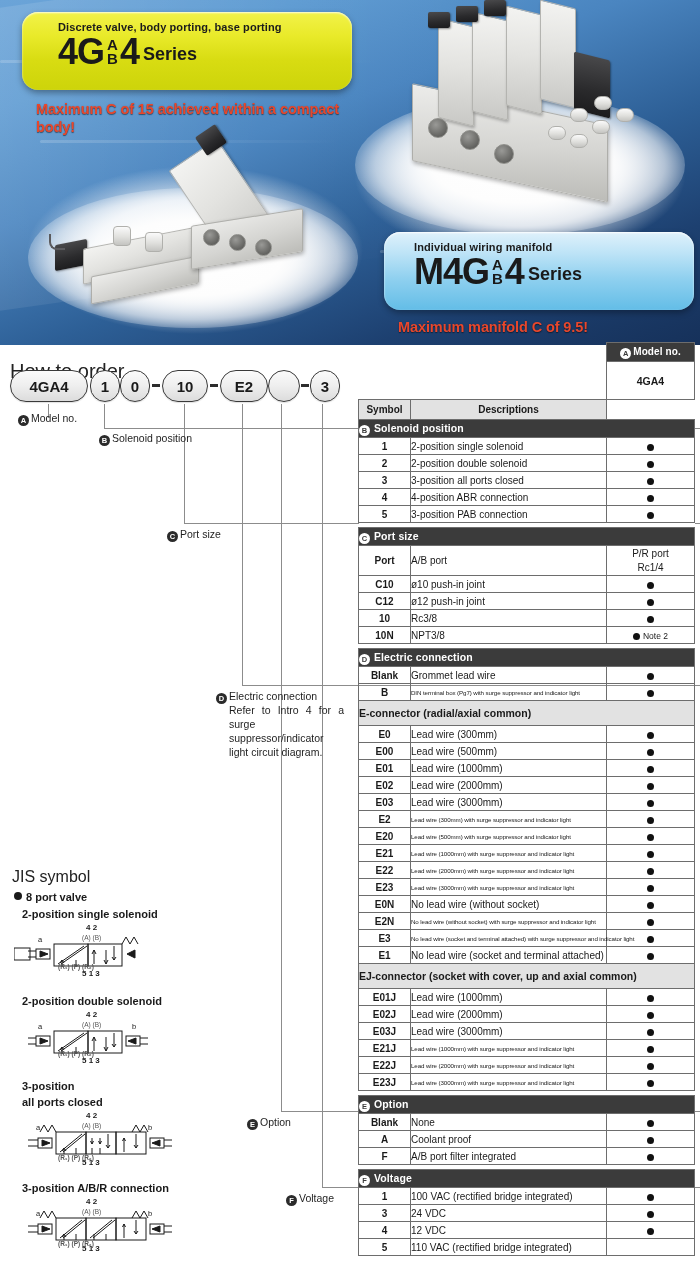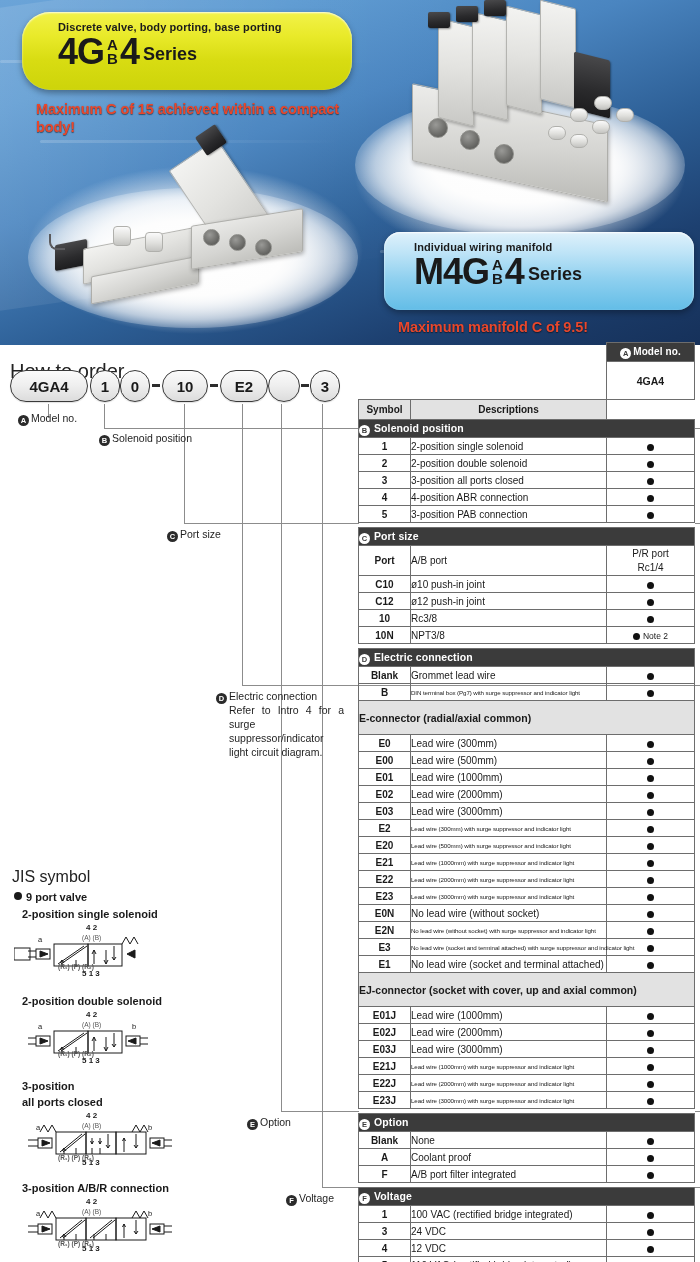--- a/index.html
+++ b/index.html
@@ -26,21 +26,21 @@
     transform: rotate(-8deg);
   }
   .hero-streak {
     position:absolute; background: linear-gradient(90deg, rgba(255,255,255,0.18), rgba(255,255,255,0));
     height: 3px; border-radius: 2px;
   }
 
   
   .badge-yellow {
     position: absolute; left: 22px; top: 12px; width: 330px; height: 78px;
-    border-radius: 28px;
+    border-radius: 16px;
     background: linear-gradient(180deg, #f2f24a 0%, #e9ea2a 30%, #d8dc12 62%, #cdd40a 100%);
     box-shadow: 0 3px 6px rgba(0,0,0,0.35), inset 0 1px 2px rgba(255,255,255,0.85);
     padding: 9px 0 0 36px;
   }
   .badge-blue {
     position: absolute; left: 384px; top: 232px; width: 310px; height: 78px;
     border-radius: 16px;
     background: linear-gradient(180deg, #dff1fb 0%, #bfe4f7 26%, #8fd0ef 60%, #63bde7 100%);
     box-shadow: 0 3px 6px rgba(0,0,0,0.32), inset 0 1px 2px rgba(255,255,255,0.9);
     padding: 9px 0 0 30px;
@@ -158,21 +158,21 @@
   .model-name { text-align:center; font-weight:700; font-size:10.5px; height:38px; background:#fff;}
   .sub-head {
     background:#e2e2e2; text-align:center; font-weight:600; height:20px; font-size:10px;
   }
   .sec-head {
     background:#3b3b3b; color:#fff; font-weight:700; font-size:10.5px;
     height:18px; padding-left:6px; letter-spacing:0.1px;
   }
   .sec-head .cbullet { background:#fff; color:#3b3b3b; margin-right:4px; }
   .sub-band {
-    background:#e2e2e2; font-weight:700; font-size:10.5px; height:34px; padding-left:6px;
+    background:#e2e2e2; font-weight:700; font-size:10.5px; height:25px; padding-left:6px;
   }
   .c-sym { text-align:center; font-weight:700; height:17px; font-size:10px; }
   .c-desc { padding-left:4px; height:17px; font-size:10px; }
   .c-desc.tiny { font-size: 6.2px; letter-spacing:-0.1px; white-space:nowrap; }
   .c-dot { text-align:center; height:17px; }
   .dotmark { display:inline-block; width:7px; height:7px; border-radius:50%; background:#111; vertical-align:-1px;}
   .note { font-size:8.5px; margin-left:3px; }
   .spacer-row td { border:none; height:5px; background:#fff; }
   .porthdr { text-align:center; font-weight:700; height:30px; font-size:10px; }
   .porthdr-desc { padding-left:4px; height:30px; font-size:10px; }
@@ -297,21 +297,21 @@
 </div>
 <div class="callout" style="left:247px; top:1116px;">
   <span class="cbullet">E</span><span>Option</span>
 </div>
 <div class="callout" style="left:286px; top:1192px;">
   <span class="cbullet">F</span><span>Voltage</span>
 </div>
 
 <div class="jis-title">JIS symbol</div>
 <div class="jis-sub">
-  <span class="jis-dot"></span><span>9 port valve</span>
+  <span class="jis-dot"></span><span>8 port valve</span>
 </div>
 
 <div class="sym-label" style="left:22px; top:908px;">2-position single solenoid</div>
 <svg class="sym-svg" style="left:14px; top:920px;" width="160" height="60" viewBox="0 0 160 60">
   <g stroke="#1a1a1a" stroke-width="1" fill="none">
     <text x="72" y="10" font-size="8" font-family="Liberation Sans, sans-serif" fill="#1a1a1a" stroke="none" font-weight="bold">4  2</text>
     <text x="68" y="20" font-size="6.5" font-family="Liberation Sans, sans-serif" fill="#555" stroke="none">(A) (B)</text>
     <text x="24" y="22" font-size="7.5" font-family="Liberation Sans, sans-serif" fill="#1a1a1a" stroke="none">a</text>
     <rect x="40" y="24" width="34" height="22"></rect>
     <rect x="74" y="24" width="34" height="22"></rect>

